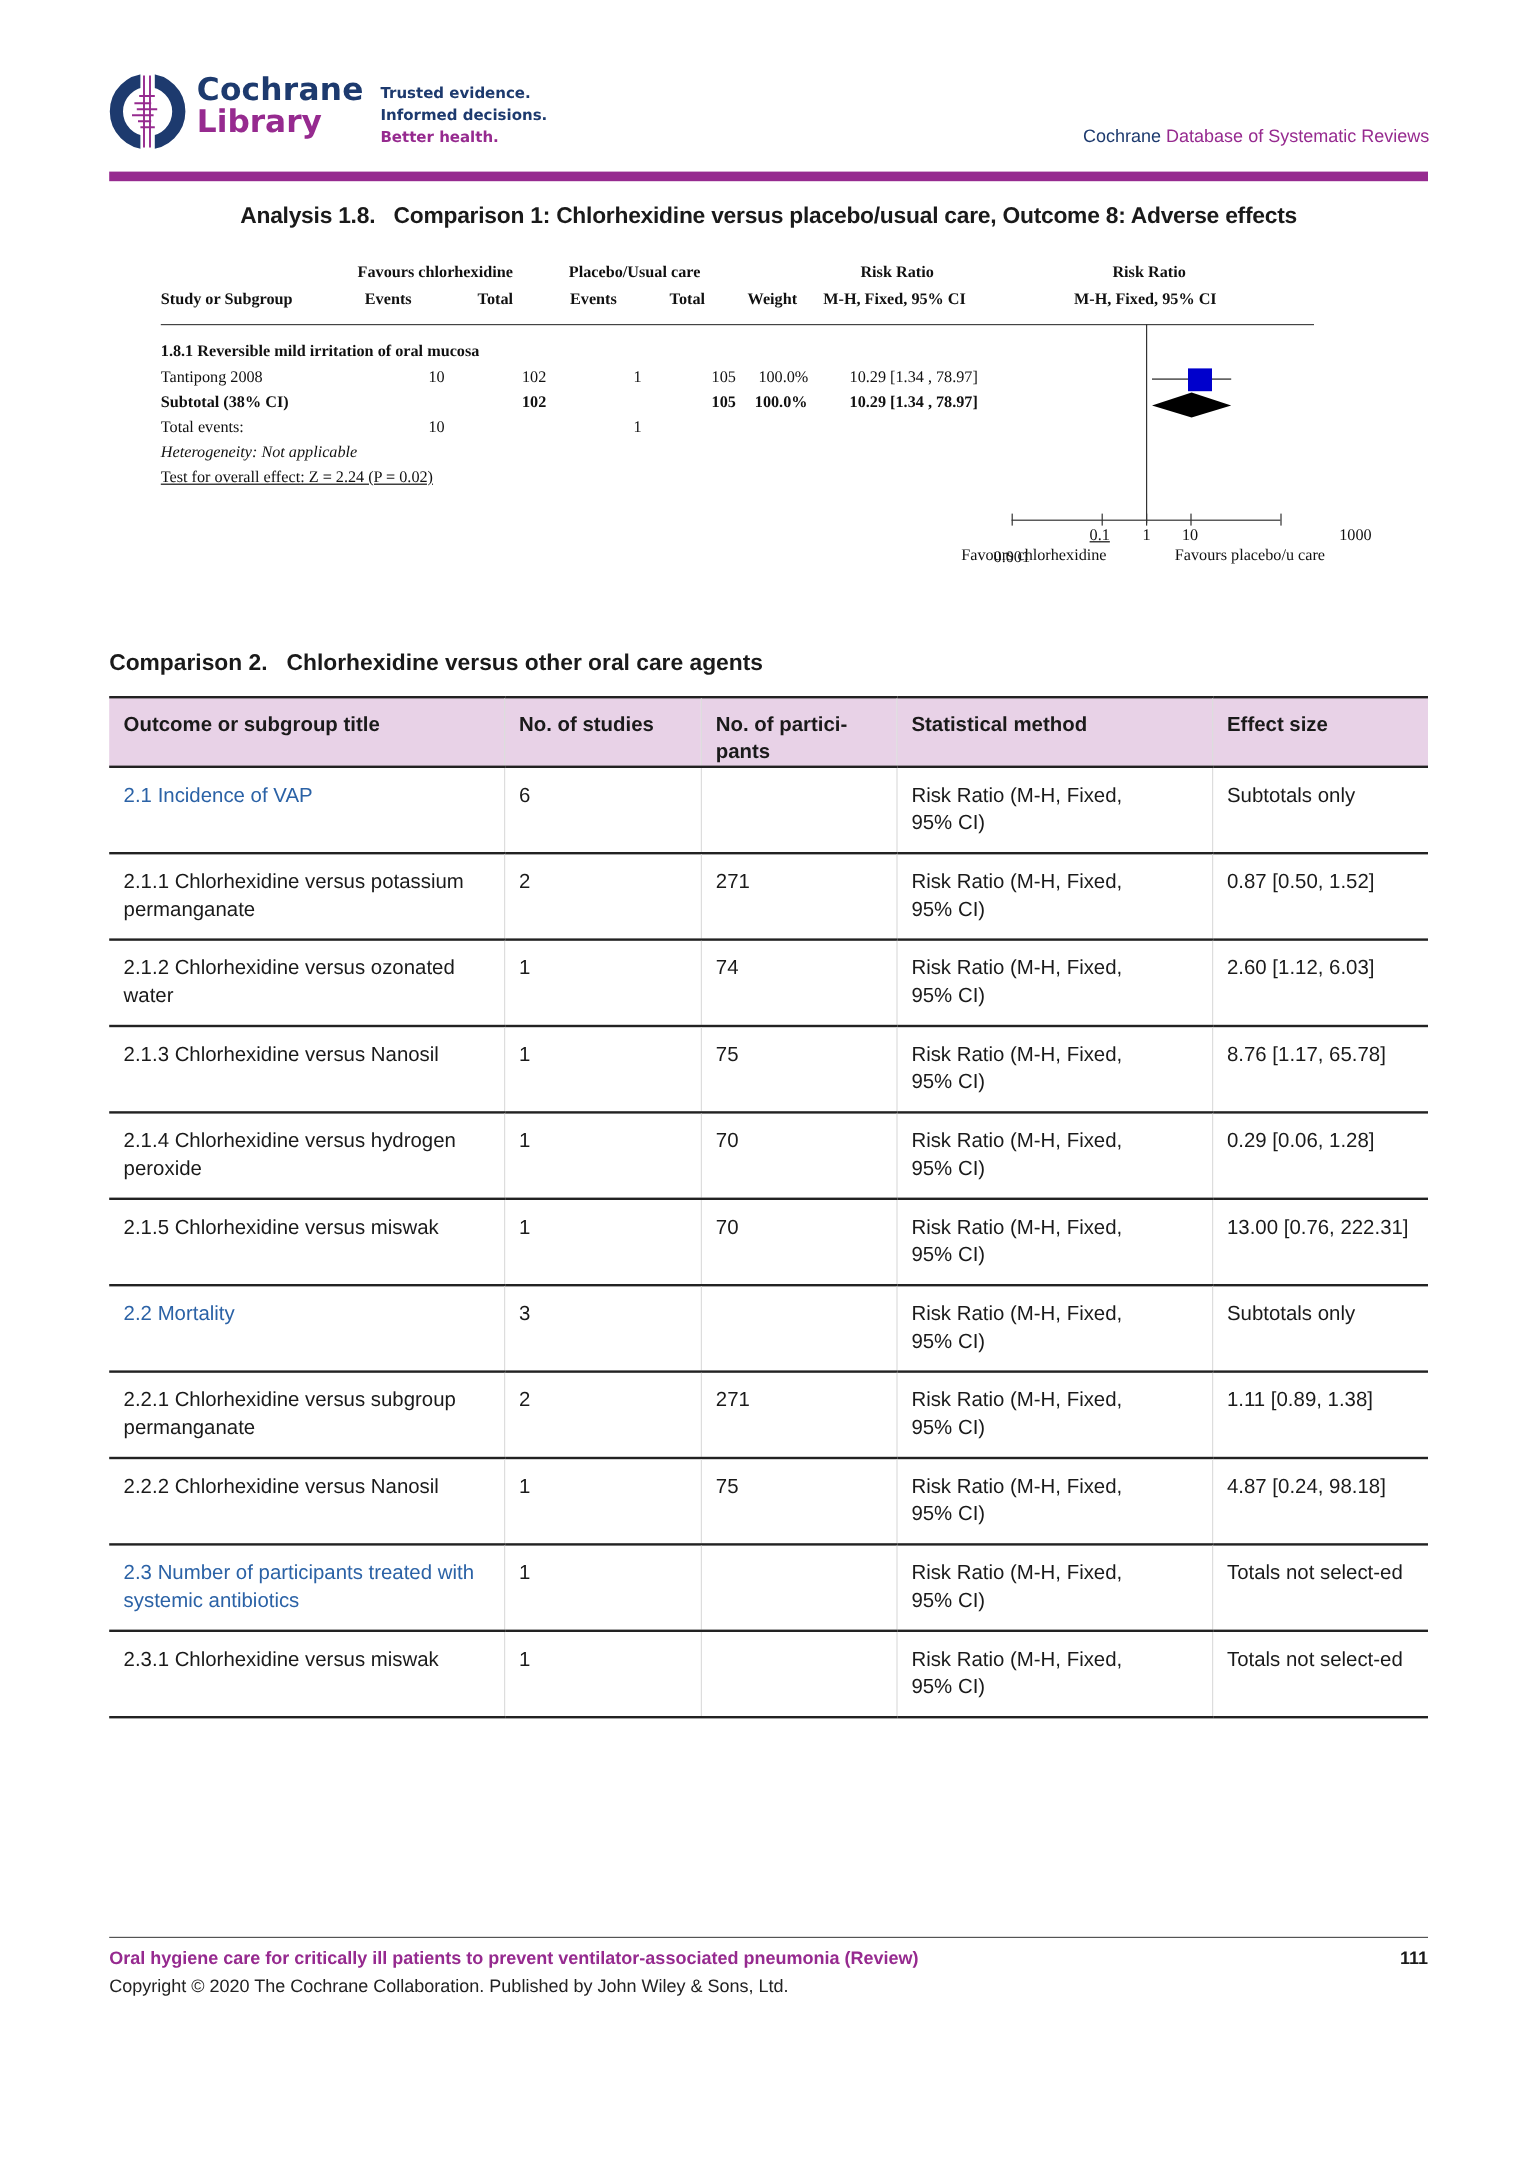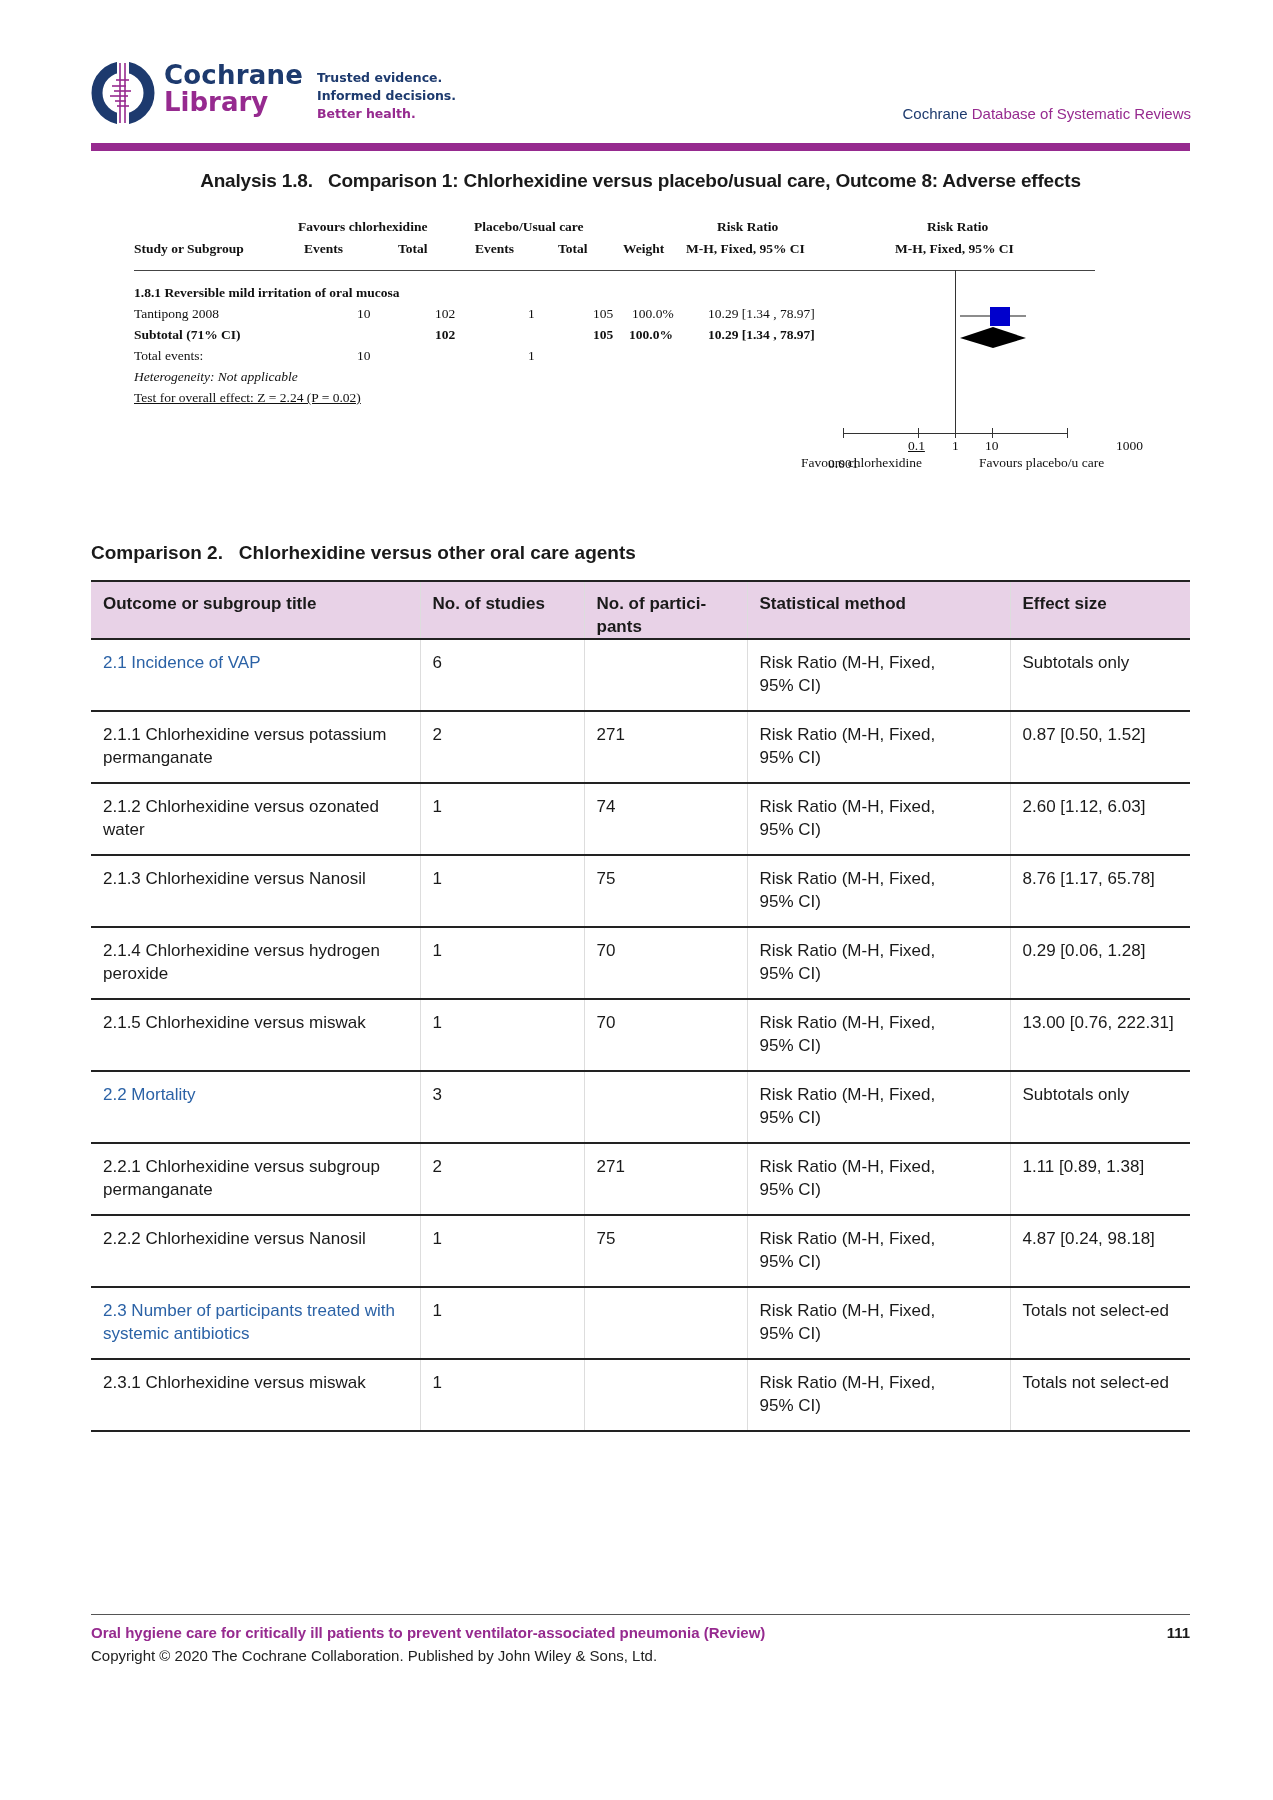--- a/index.html
+++ b/index.html
@@ -99,21 +99,21 @@
 <div class="abs fp fp-b" style="left:134px; top:285px;">1.8.1 Reversible mild irritation of oral mucosa</div>
 
 <div class="abs fp" style="left:134px; top:306px;">Tantipong 2008</div>
 <div class="abs fp" style="left:357px; top:306px;">10</div>
 <div class="abs fp" style="left:435px; top:306px;">102</div>
 <div class="abs fp" style="left:528px; top:306px;">1</div>
 <div class="abs fp" style="left:593px; top:306px;">105</div>
 <div class="abs fp" style="left:632px; top:306px;">100.0%</div>
 <div class="abs fp" style="left:708px; top:306px;">10.29 [1.34 , 78.97]</div>
 
-<div class="abs fp fp-b" style="left:134px; top:327px;">Subtotal (71% CI)</div>
+<div class="abs fp fp-b" style="left:134px; top:327px;">Subtotal (38% CI)</div>
 <div class="abs fp fp-b" style="left:435px; top:327px;">102</div>
 <div class="abs fp fp-b" style="left:593px; top:327px;">105</div>
 <div class="abs fp fp-b" style="left:629px; top:327px;">100.0%</div>
 <div class="abs fp fp-b" style="left:708px; top:327px;">10.29 [1.34 , 78.97]</div>
 
 <div class="abs fp" style="left:134px; top:348px;">Total events:</div>
 <div class="abs fp" style="left:357px; top:348px;">10</div>
 <div class="abs fp" style="left:528px; top:348px;">1</div>
 
 <div class="abs fp" style="left:134px; top:369px;font-style:italic;">Heterogeneity: Not applicable</div>

